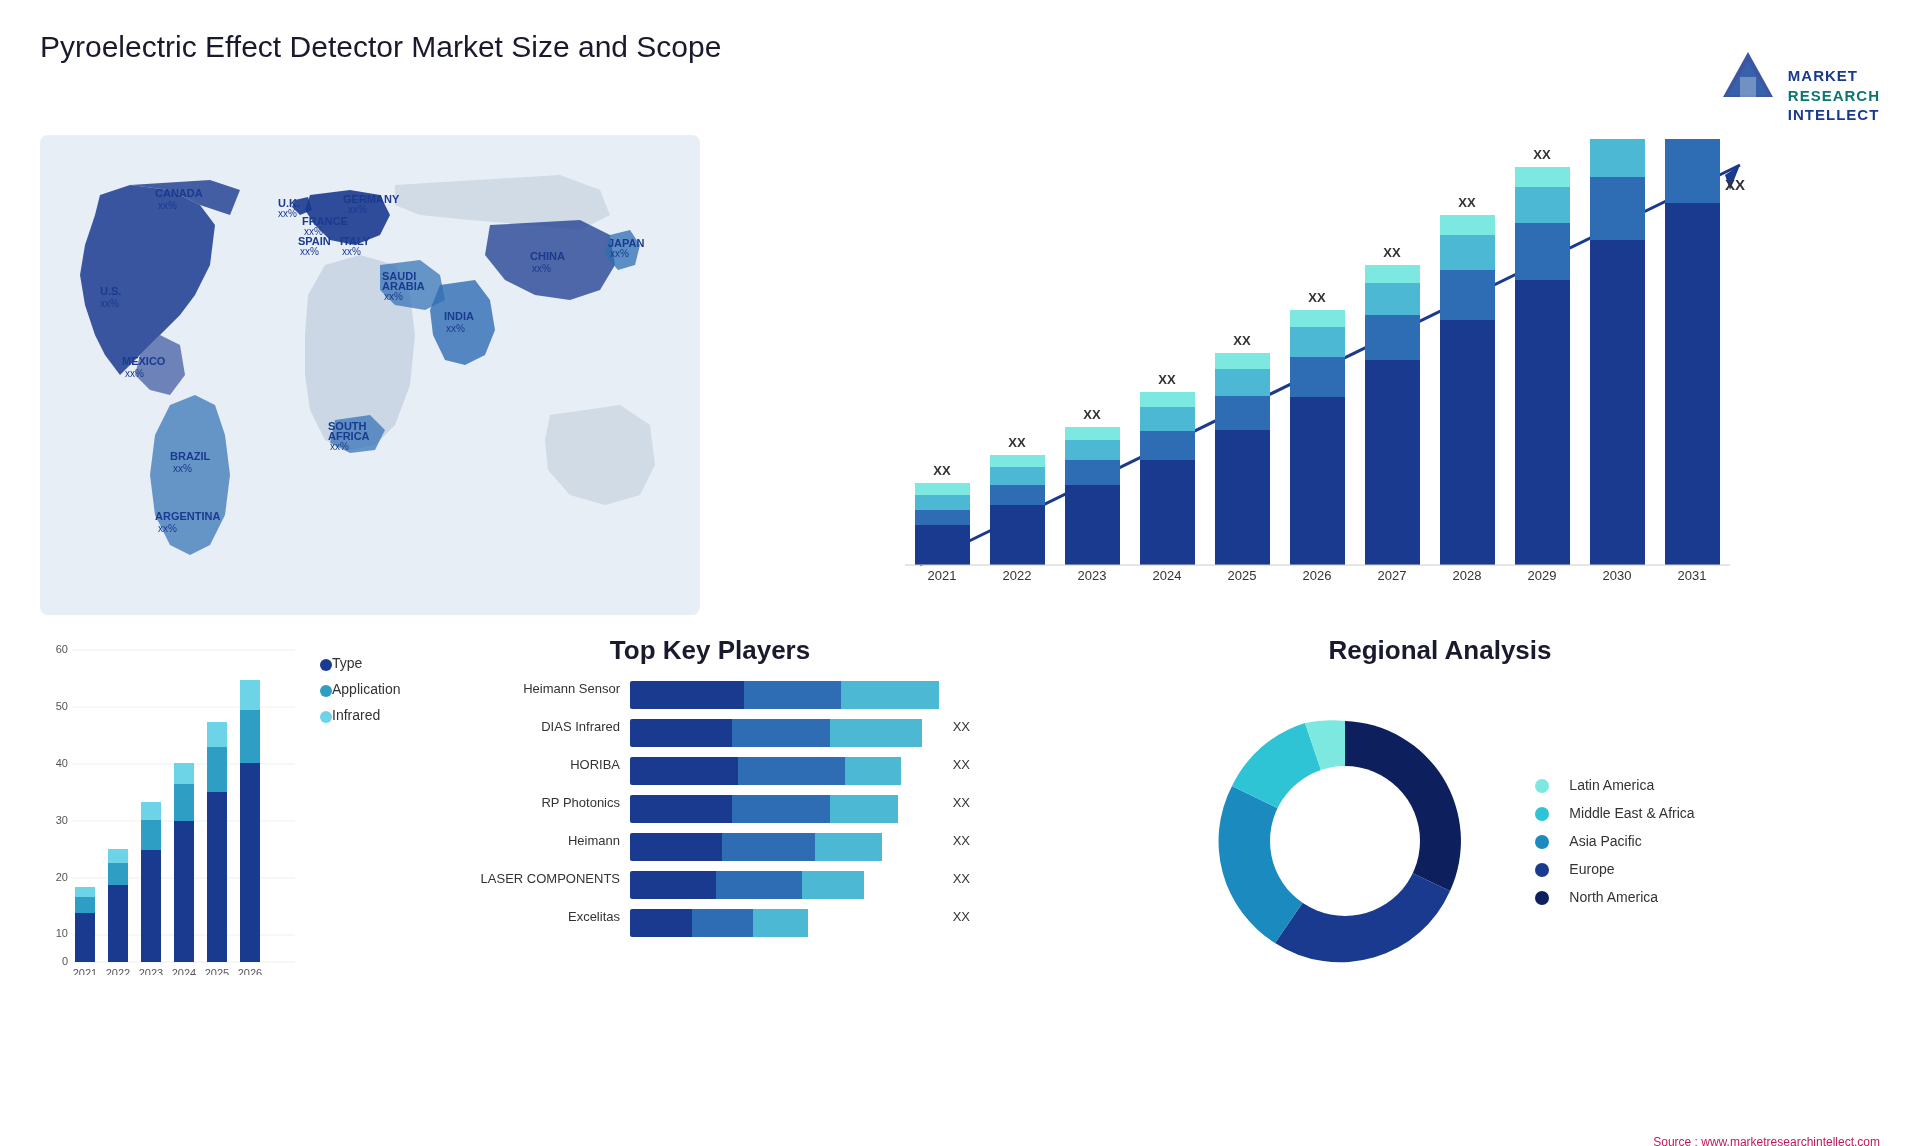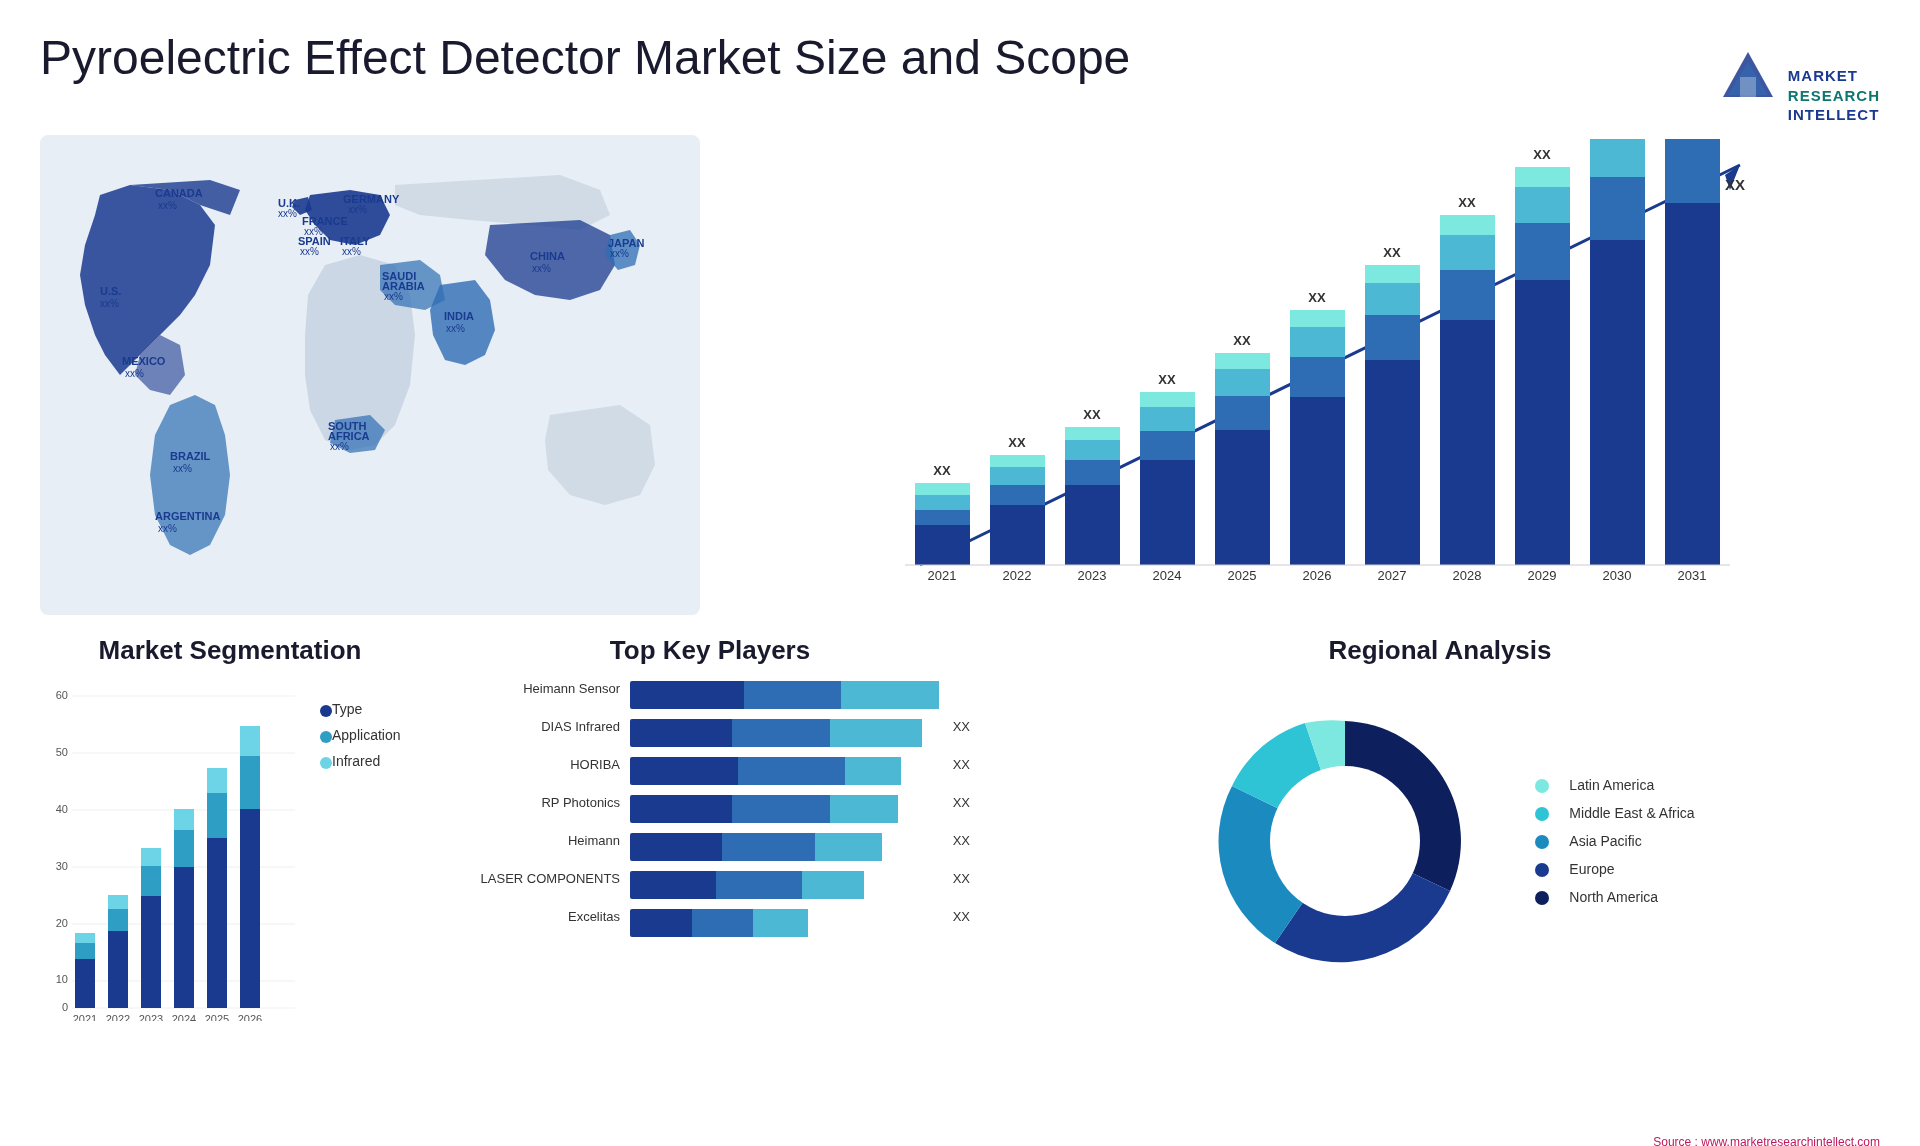--- a/index.html
+++ b/index.html
@@ -13,21 +13,21 @@
     }
 
     
     .header {
       display: flex;
       justify-content: space-between;
       align-items: flex-start;
       padding: 30px 40px 10px 40px;
     }
     .page-title {
-      font-size: 48px;
+      font-size: 30px;
       font-weight: 400;
       color: #1a1a2e;
     }
     .logo-area {
       display: flex;
       align-items: center;
       gap: 10px;
     }
     .logo-icon {
       width: 60px;
@@ -384,21 +384,20 @@
       <text x="875" y="55" text-anchor="middle" font-size="15" font-weight="bold" fill="#333">XX</text>
 
       <line x1="45" y1="430" x2="870" y2="430" stroke="#ccc" stroke-width="1"></line>
     </svg>
   </div>
 </div>
 
 <div class="bottom-content">
 
   <div class="segmentation-section">
-    <h2 class="section-title">Market Segmentation</h2>
     <div class="seg-chart-container">
       <svg viewBox="0 0 260 340" width="260" height="340">
 
         <text x="28" y="18" text-anchor="end" font-size="11" fill="#555">60</text>
         <text x="28" y="75" text-anchor="end" font-size="11" fill="#555">50</text>
         <text x="28" y="132" text-anchor="end" font-size="11" fill="#555">40</text>
         <text x="28" y="189" text-anchor="end" font-size="11" fill="#555">30</text>
         <text x="28" y="246" text-anchor="end" font-size="11" fill="#555">20</text>
         <text x="28" y="302" text-anchor="end" font-size="11" fill="#555">10</text>
         <text x="28" y="330" text-anchor="end" font-size="11" fill="#555">0</text>

